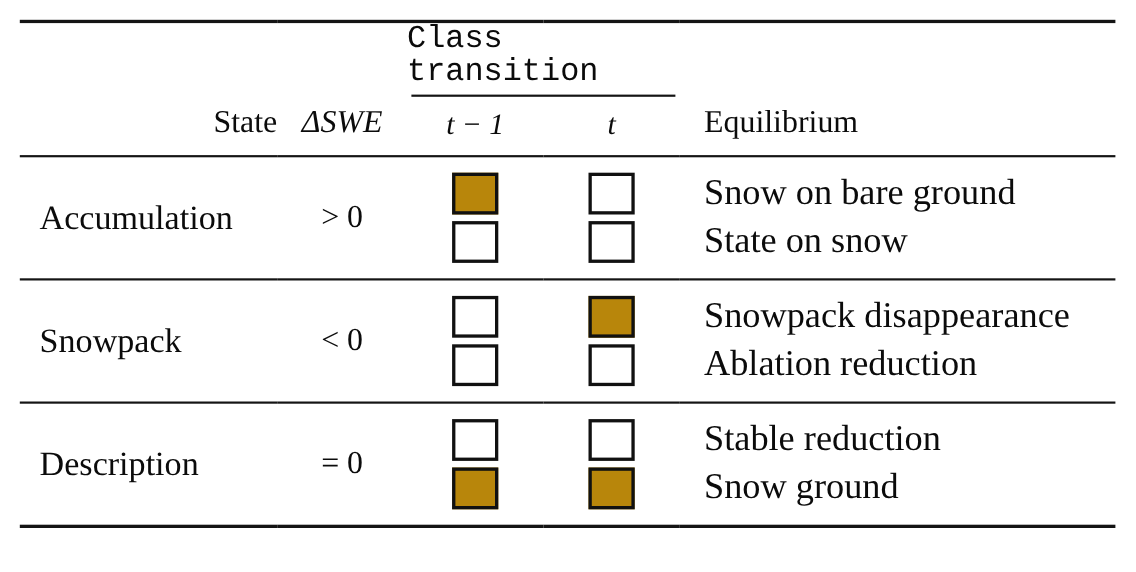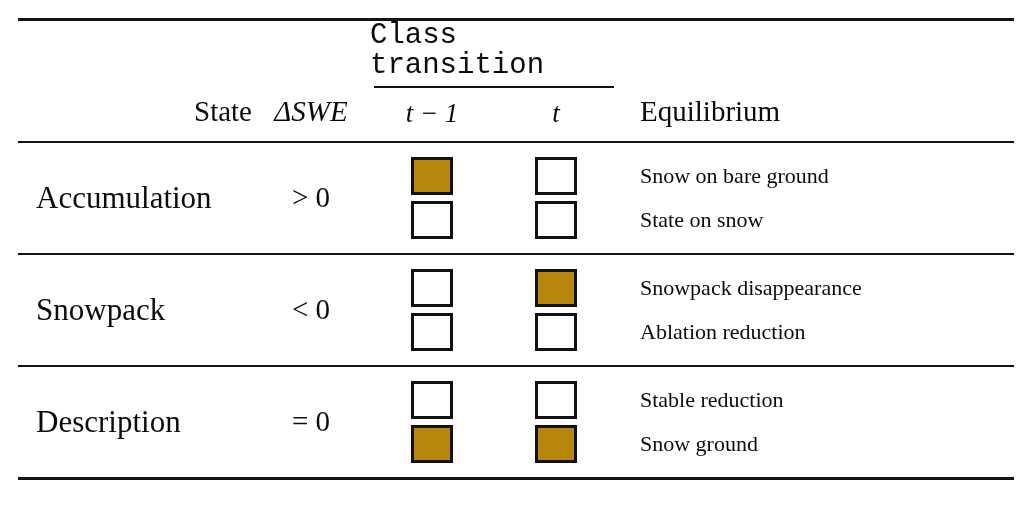--- a/index.html
+++ b/index.html
@@ -125,21 +125,21 @@
     font-size: 29px;
   }
   .cell-box {
     text-align: center;
     padding-top: 14px !important;
     padding-bottom: 14px !important;
   }
   .cell-desc {
     text-align: left;
     padding-left: 22px !important;
-    font-size: 22px;
+    font-size: 33px;
     line-height: 1.0;
     padding-top: 14px !important;
     padding-bottom: 14px !important;
   }
 
   .box-stack {
     display: flex;
     flex-direction: column;
     align-items: center;
     gap: 6px;

